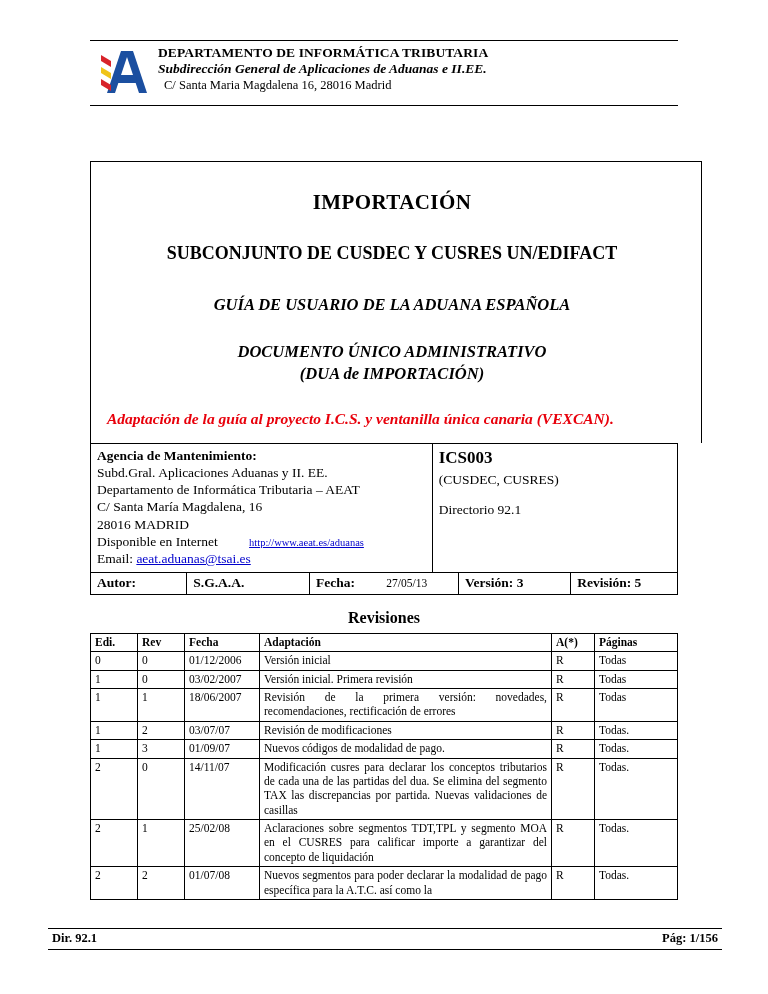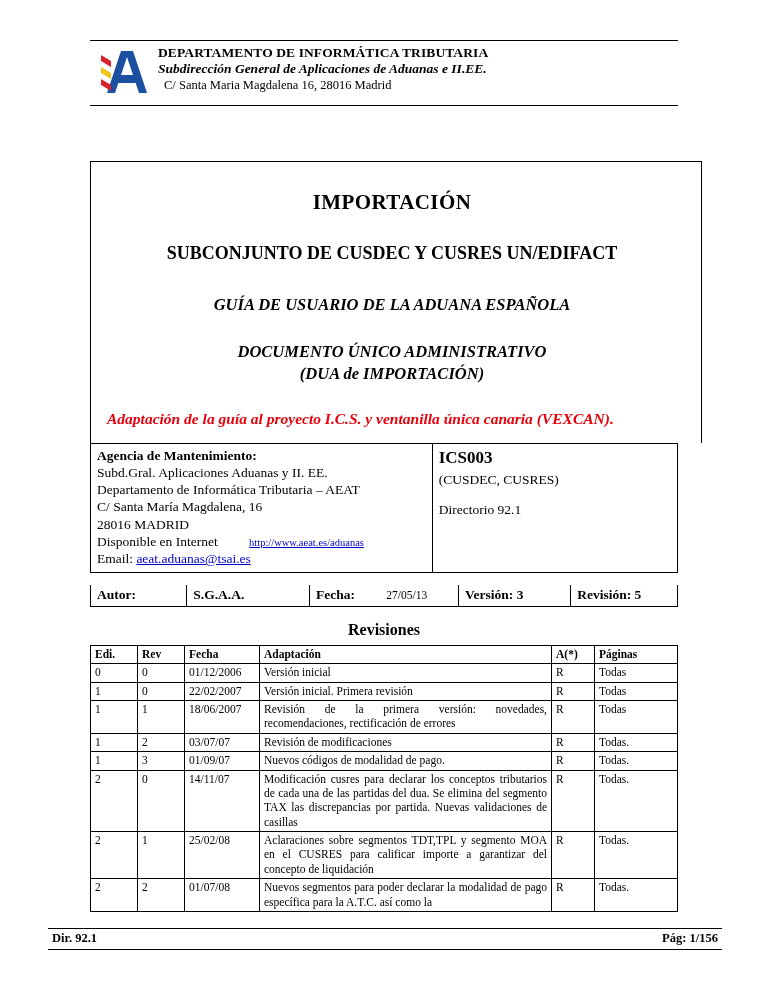--- a/index.html
+++ b/index.html
@@ -128,21 +128,21 @@
   .code-big {
     font-weight: bold;
     font-size: 17px;
     margin-bottom: 2px;
   }
   .code-sub { font-size: 13.5px; }
   .dir-line { margin-top: 13px; font-size: 13.5px; }
 
   
   .author-table {
-    margin: 12px 46px 0 46px;
+    margin: 0 46px 0 46px;
     border-collapse: collapse;
     width: calc(100% - 92px);
     table-layout: fixed;
   }
   .author-table td {
     border: 1.2px solid #000;
     border-top: none;
     font-size: 13.5px;
     padding: 2px 6px 3px 6px;
     white-space: nowrap;
@@ -298,21 +298,21 @@
         <td>0</td>
         <td>0</td>
         <td>01/12/2006</td>
         <td class="just">Versión inicial</td>
         <td>R</td>
         <td>Todas</td>
       </tr>
       <tr>
         <td>1</td>
         <td>0</td>
-        <td>22/02/2007</td>
+        <td>03/02/2007</td>
         <td class="just">Versión inicial. Primera revisión</td>
         <td>R</td>
         <td>Todas</td>
       </tr>
       <tr>
         <td>1</td>
         <td>1</td>
         <td>18/06/2007</td>
         <td class="just">Revisión de la primera versión: novedades, recomendaciones, rectificación de errores</td>
         <td>R</td>

